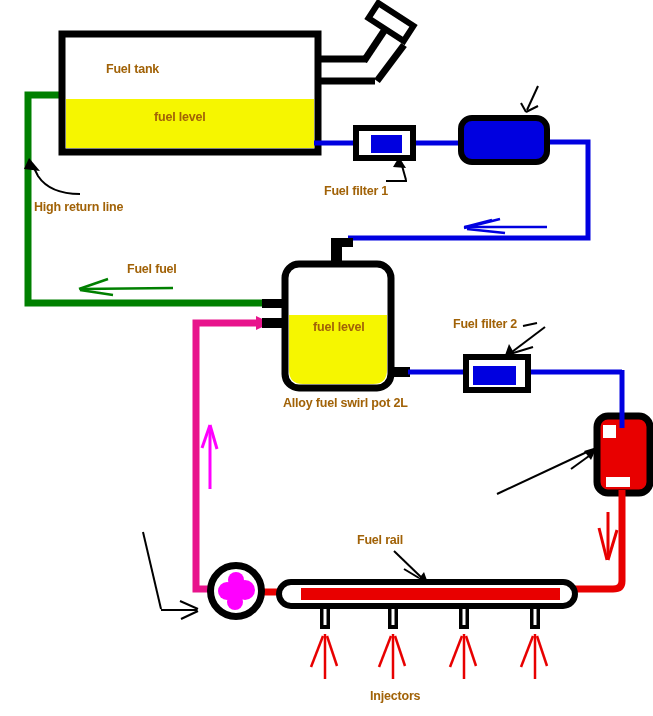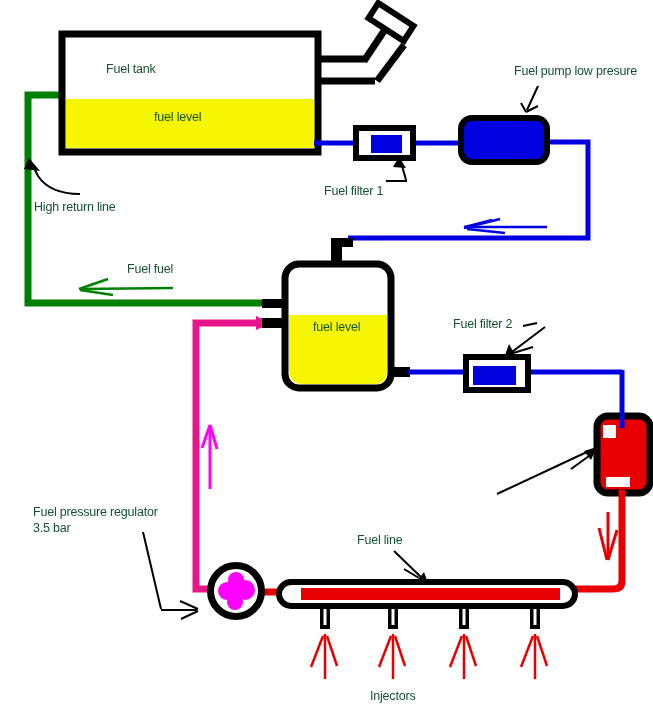--- a/index.html
+++ b/index.html
@@ -7,22 +7,22 @@
     position:relative;
     width:653px;height:716px;
     background:var(--c-background,#fff);
     font-family:"Liberation Sans","DejaVu Sans",sans-serif;
     overflow:hidden;
   }
   .stage svg{position:absolute;left:0;top:0;}
   .lbl{
     position:absolute;
     font-size:12.5px;
-    font-weight:normal;
-    color:#14532d;
+    font-weight:bold;
+    color:#a16207;
     letter-spacing:-0.2px;
     line-height:16px;
     white-space:nowrap;
   }
   
   .s-blue{stroke:var(--c-blue,#0000e0)}
   .s-green{stroke:var(--c-green,#008000)}
   .s-pink{stroke:var(--c-pink,#e8148c)}
   .s-magenta{stroke:var(--c-magenta,#ff00ff)}
   .s-red{stroke:var(--c-red,#e80000)}
@@ -233,29 +233,25 @@
 
     <g>
       <line class="s-black" stroke-width="2" x1="394" y1="551" x2="423" y2="579"></line>
       <line class="s-black" stroke-width="2" x1="404" y1="569" x2="419" y2="578"></line>
       <polygon class="f-black" points="428,583 417,581 424,572"></polygon>
     </g>
   </svg>
 
   <div class="lbl" style="left:106px;top:61px">Fuel tank</div>
   <div class="lbl" style="left:154px;top:109px">fuel level</div>
-  <div class="lbl" style="left:514px;top:63px">Fuel pump low presure</div>
   <div class="lbl" style="left:324px;top:183px">Fuel filter 1</div>
   <div class="lbl" style="left:34px;top:199px">High return line</div>
   <div class="lbl" style="left:127px;top:261px">Fuel fuel</div>
   <div class="lbl" style="left:313px;top:319px">fuel level</div>
+  <div class="lbl" style="left:283px;top:395px">Alloy fuel swirl pot 2L</div>
   <div class="lbl" style="left:453px;top:316px">Fuel filter 2</div>
 
 
-  <div class="lbl" style="left:33px;top:504px">
-    <span style="display:block">Fuel pressure regulator</span>
-    <span style="display:block">3.5 bar</span>
-  </div>
-
-  <div class="lbl" style="left:357px;top:532px">Fuel line</div>
+
+  <div class="lbl" style="left:357px;top:532px">Fuel rail</div>
   <div class="lbl" style="left:370px;top:688px">Injectors</div>
 
 </div>
 
 </body></html>

